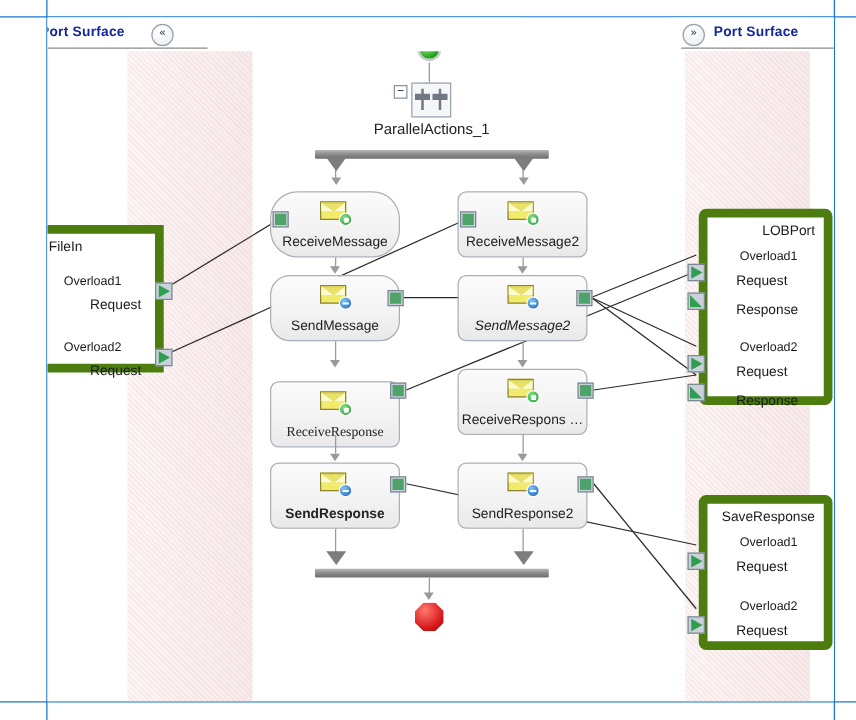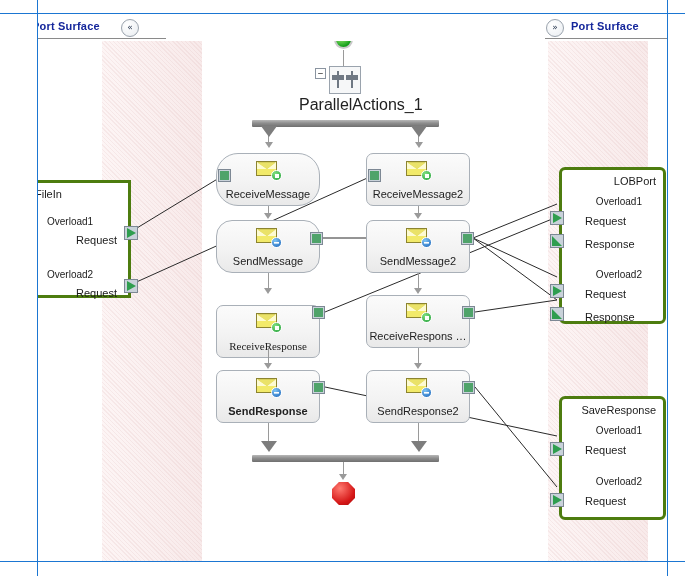--- a/index.html
+++ b/index.html
@@ -64,21 +64,21 @@
   #ps-left .ps-rule{left:-6px;width:134px;}
 
   #ps-right{left:498px;width:170px;}
   #ps-right .ps-title{left:35px;}
   #ps-right .ps-rule{left:9px;width:134px;}
 
   
   .port-box{
     position:absolute;
     background:#ffffff;
-    border:3px solid #4d7c0f;
+    border:7px solid #4d7c0f;
     box-sizing:border-box;
   }
   .port-box.rounded{border-radius:6px;}
   .pb-title{
     position:absolute;font-size:11px;color:#1a1a1a;white-space:nowrap;
   }
   .pb-overload{
     position:absolute;font-size:10px;color:#1a1a1a;white-space:nowrap;
   }
   .pb-op{
@@ -172,21 +172,21 @@
     border:1px solid #9aa3ad;background:#f6f7f8;box-sizing:border-box;
     cursor:pointer;
   }
   .pa-shape .bar{position:absolute;background:#6f7883;}
   .pa-expander{
     position:absolute;width:11px;height:11px;
     border:1px solid #8a94a0;background:#ffffff;box-sizing:border-box;
     font-size:9px;line-height:9px;text-align:center;color:#333;
     font-family:"DejaVu Sans Mono",monospace;cursor:pointer;
   }
-  .pa-label{position:absolute;font-size:16px;color:#222;white-space:nowrap;}
+  .pa-label{position:absolute;font-size:12px;color:#222;white-space:nowrap;}
 
   
   .begin-dot{
     position:absolute;width:19px;height:19px;border-radius:50%;
     background:radial-gradient(circle at 35% 28%,#b2f77f,#17a21d 70%,#0d7512);
     border:2px solid #c9c9c9;box-sizing:border-box;
   }
   .end-dot{
     position:absolute;width:23px;height:23px;
     background:radial-gradient(circle at 35% 28%,#ff7a70,#d51717 65%,#a50d0d);
@@ -334,21 +334,21 @@
       <span class="ico">
         <span class="env"></span>
           <span class="badge recv"></span>
       </span>
       <span class="lbl">ReceiveMessage2</span>
     </div>
     <div class="sq-g" style="left:330px;top:155px;">
         <i></i>
       </div>
 
-    <div class="shape" style="left:328px;top:206px;">
+    <div class="shape" style="left:328px;top:206px;font-style:italic;">
       <span class="ico">
         <span class="env"></span>
           <span class="badge send"></span>
       </span>
       <span class="lbl">SendMessage2</span>
     </div>
     <div class="sq-g" style="left:423px;top:218px;">
         <i></i>
       </div>
 

